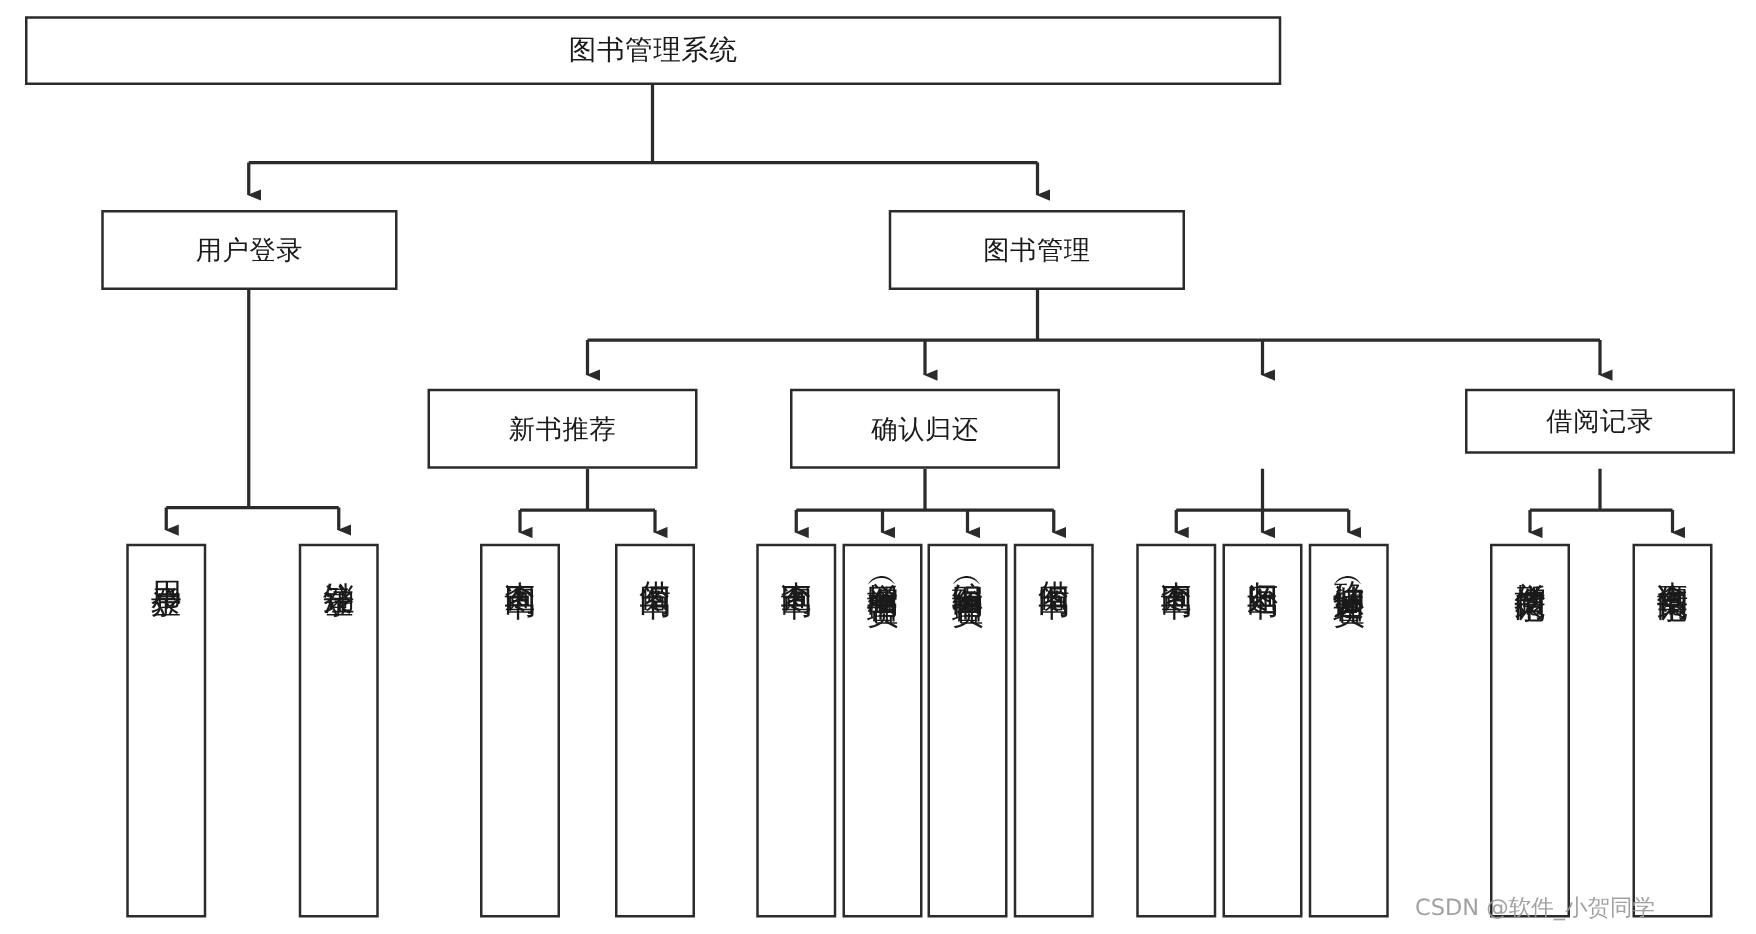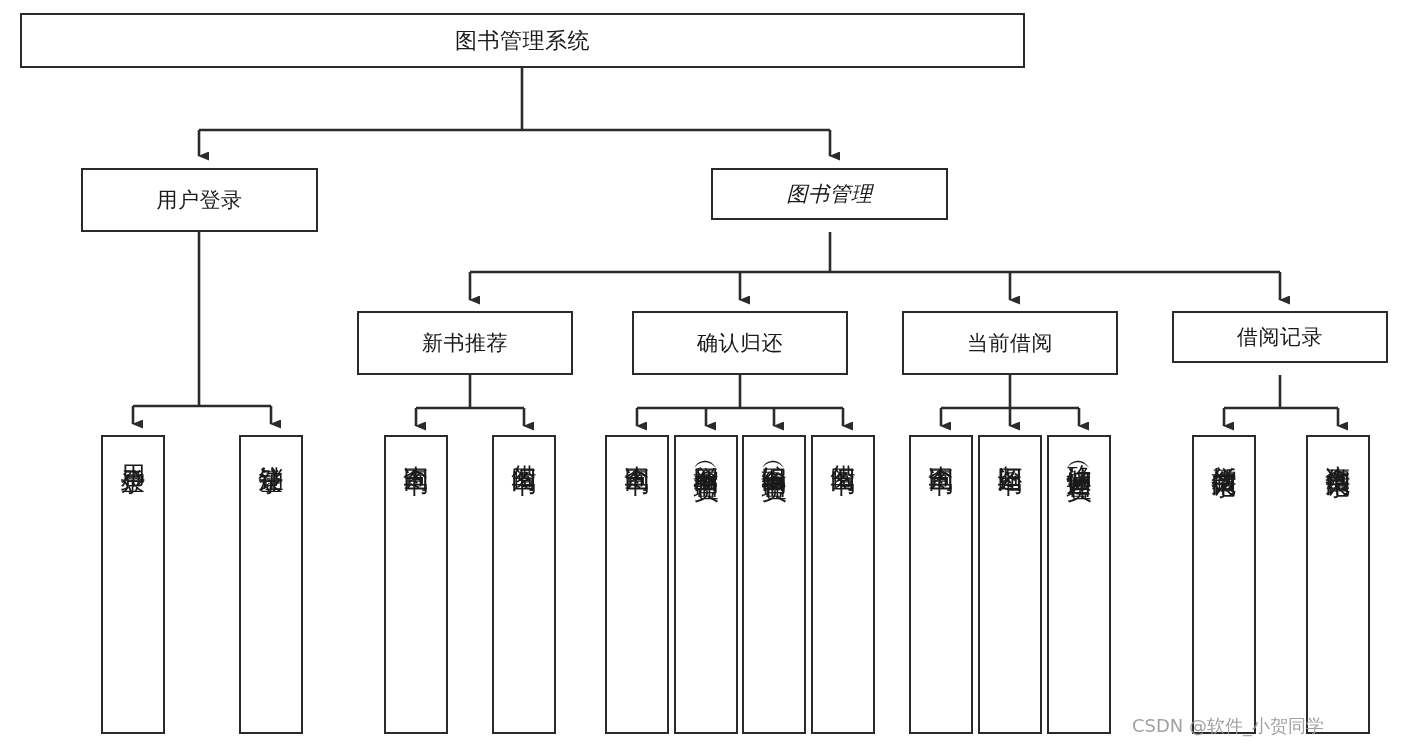--- a/index.html
+++ b/index.html
@@ -133,35 +133,32 @@
   </svg>
 
   <div class="node h root" style="left:20px; top:13px; width:1005px; height:55px;align-items:center;">
     <span class="lbl">图书管理系统</span>
   </div>
 
   <div class="node h" style="left:81px; top:168px; width:237px; height:64px;">
     <span class="lbl">用户登录</span>
   </div>
 
-  <div class="node h" style="left:711px; top:168px; width:237px; height:52px;font-style:italic;">
+  <div class="node h" style="left:711px; top:168px; width:237px; height:64px;">
     <span class="lbl">图书管理</span>
   </div>
 
-  <div class="node h" style="left:357px; top:311px; width:216px; height:64px;">
+  <div class="node h" style="left:342px; top:311px; width:216px; height:64px;">
     <span class="lbl">新书推荐</span>
   </div>
 
   <div class="node h" style="left:632px; top:311px; width:216px; height:64px;">
     <span class="lbl">确认归还</span>
   </div>
 
-  <div class="node h" style="left:902px; top:311px; width:216px; height:64px;">
-    <span class="lbl">当前借阅</span>
-  </div>
 
   <div class="node h" style="left:1172px; top:311px; width:216px; height:52px;">
     <span class="lbl">借阅记录</span>
   </div>
 
   <div class="node v" style="left:101px; top:435px; width:64px; height:299px;">
     <span class="lbl">用户登录</span>
   </div>
 
   <div class="node v" style="left:239px; top:435px; width:64px; height:299px;">

